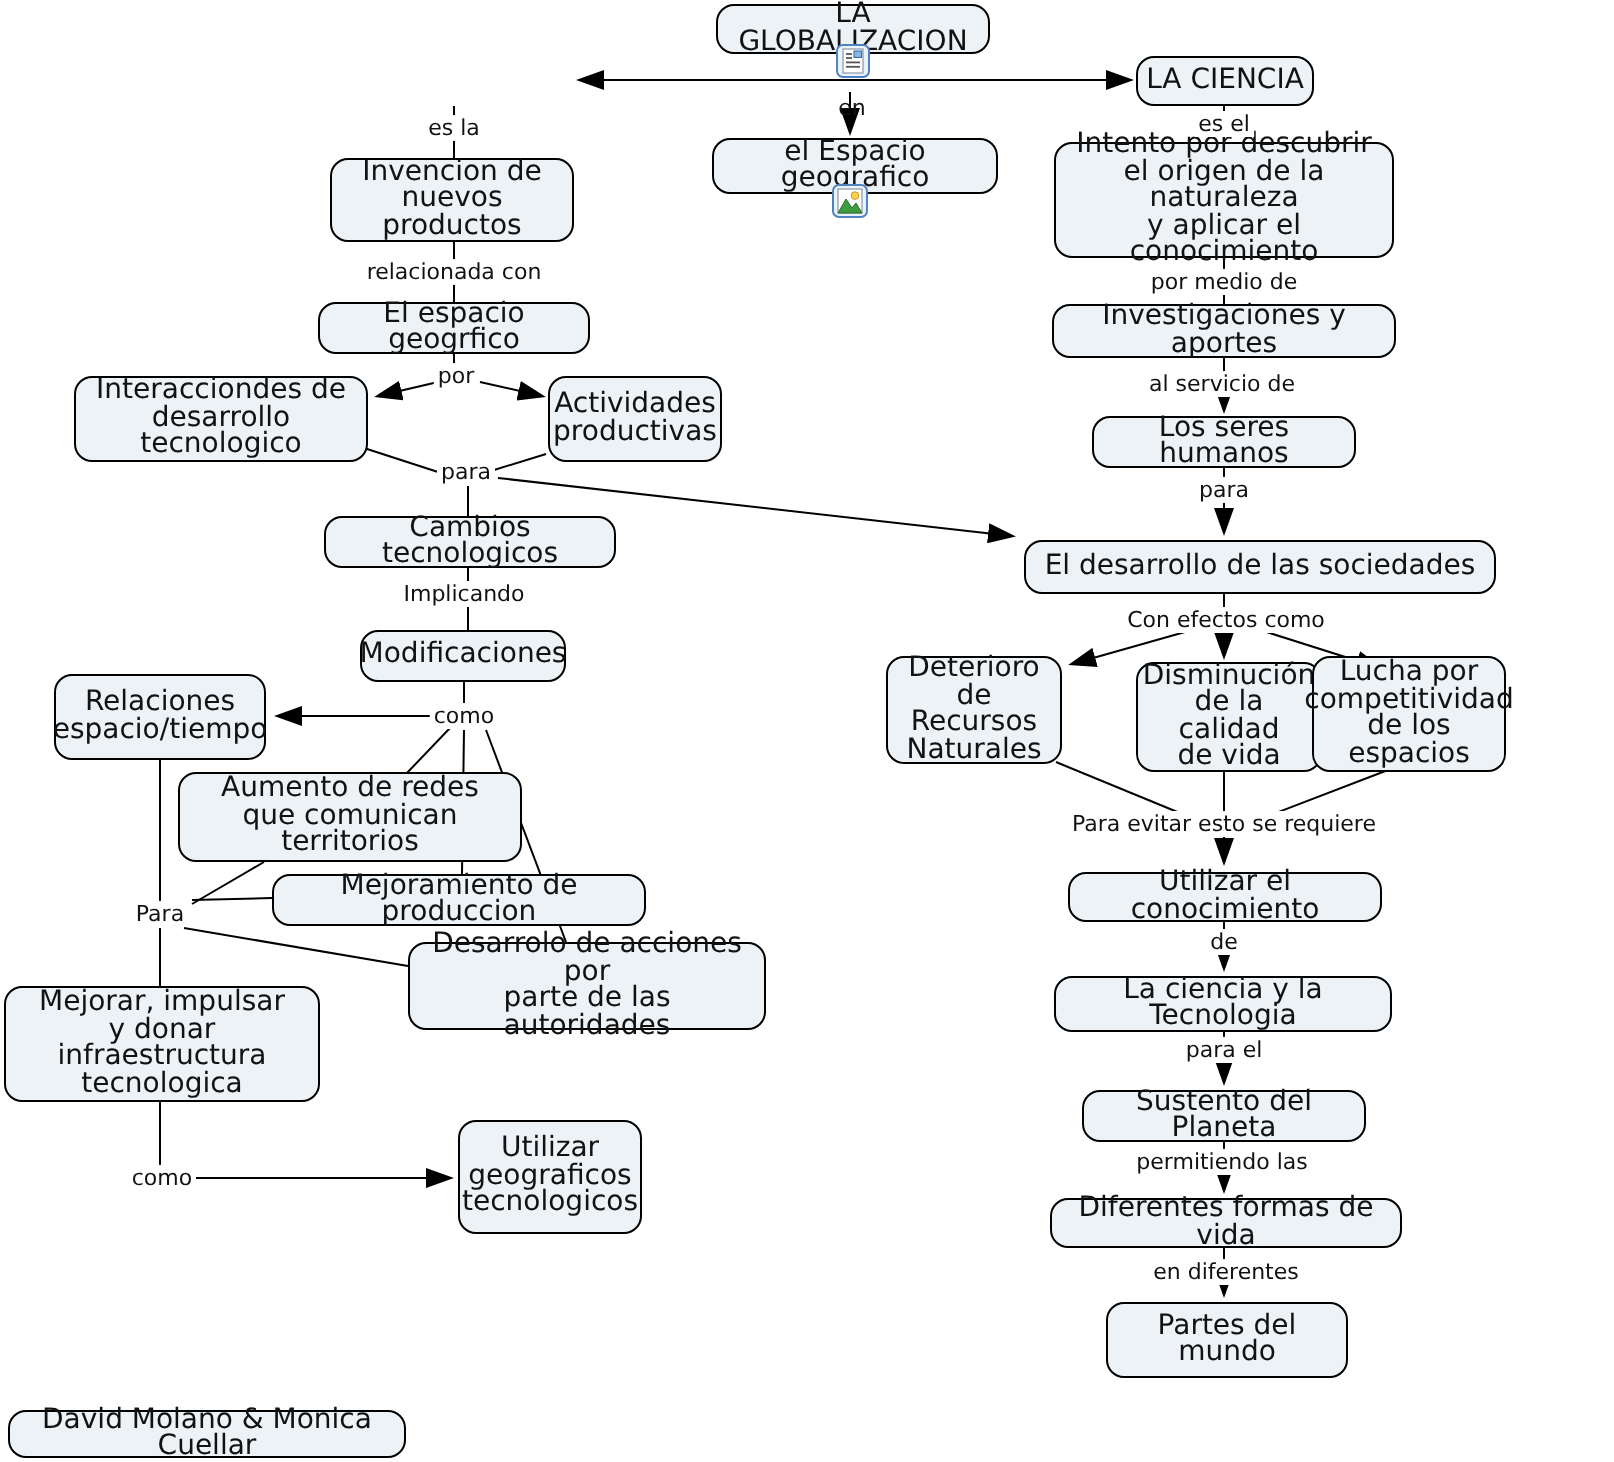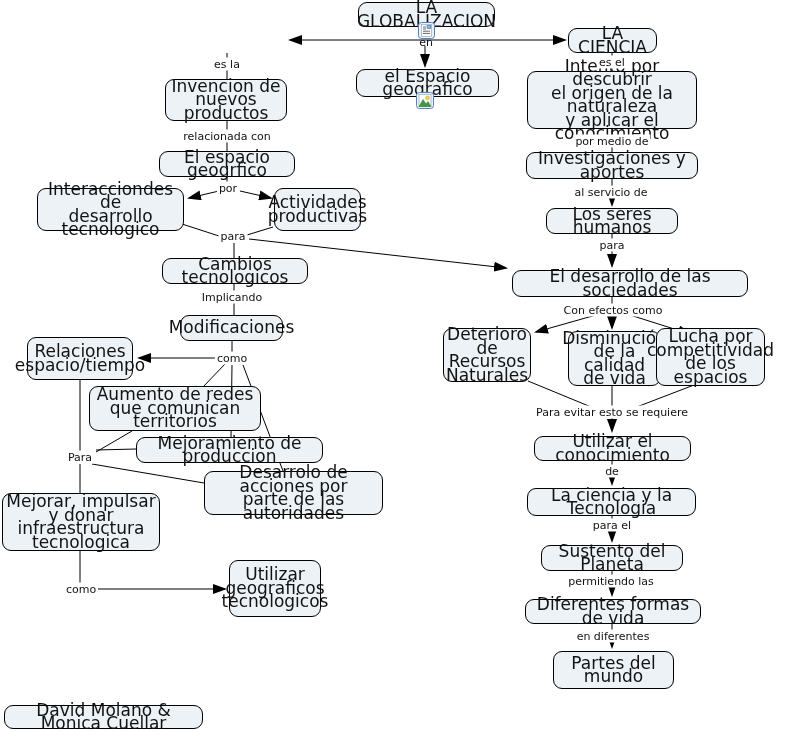--- a/index.html
+++ b/index.html
@@ -5,29 +5,29 @@
   html,body { margin:0; padding:0; background:#ffffff; }
   .cmap {
     position:relative; width:807px; height:731px; background:#ffffff;
     font-family:"DejaVu Sans","Liberation Sans",sans-serif; overflow:hidden;
   }
   svg.wires { position:absolute; left:0; top:0; }
   .node {
     position:absolute; box-sizing:border-box;
     background:#ecf2f6; border:1px solid #000000; border-radius:9px;
     display:flex; align-items:center; justify-content:center;
-    text-align:center; font-size:17px; line-height:13.5px; color:#121212;
+    text-align:center; font-size:14px; line-height:13.5px; color:#121212;
     white-space:pre-line; padding:1px 3px;
   }
   .label {
     position:absolute; transform:translate(-50%,-50%);
     background:#ffffff; font-size:11px; color:#121212;
     padding:0 2px; white-space:nowrap; line-height:13px;
   }
-  .label.bare { background:transparent; }
+  .label.bare { background:transparent;margin-top:12px; }
   .icon { position:absolute; }
 </style>
 </head>
 <body>
 
 <div class="cmap">
 
   <svg class="wires" width="807" height="731">
     <defs>
       <marker id="arrow" viewBox="0 0 14 10" markerWidth="14" markerHeight="10" refX="12" refY="5" orient="auto-start-reverse" markerUnits="userSpaceOnUse">
@@ -108,21 +108,21 @@
 y aplicar el conocimiento</div>
   <div class="node" style="left:526px;top:152px;width:172px;height:27px">Investigaciones y aportes</div>
   <div class="node" style="left:546px;top:208px;width:132px;height:26px">Los seres humanos</div>
   <div class="node" style="left:512px;top:270px;width:236px;height:27px">El desarrollo de las sociedades</div>
   <div class="node" style="left:443px;top:328px;width:88px;height:54px">Deterioro
 de Recursos
 Naturales</div>
   <div class="node" style="left:568px;top:331px;width:93px;height:55px">Disminución
 de la calidad
 de vida</div>
-  <div class="node" style="left:656px;top:328px;width:109px;height:58px">Lucha por
+  <div class="node" style="left:656px;top:328px;width:97px;height:58px">Lucha por
 competitividad
 de los espacios</div>
   <div class="node" style="left:534px;top:436px;width:157px;height:25px">Utilizar el conocimiento</div>
   <div class="node" style="left:527px;top:488px;width:169px;height:28px">La ciencia y la Tecnologia</div>
   <div class="node" style="left:541px;top:545px;width:142px;height:26px">Sustento del Planeta</div>
   <div class="node" style="left:525px;top:599px;width:176px;height:25px">Diferentes formas de vida</div>
   <div class="node" style="left:553px;top:651px;width:121px;height:38px">Partes del mundo</div>
   <div class="node" style="left:4px;top:705px;width:199px;height:24px">David Molano &amp; Monica Cuellar</div>
 
   <div class="icon" style="left:418px;top:22px;width:17px;height:17px">

